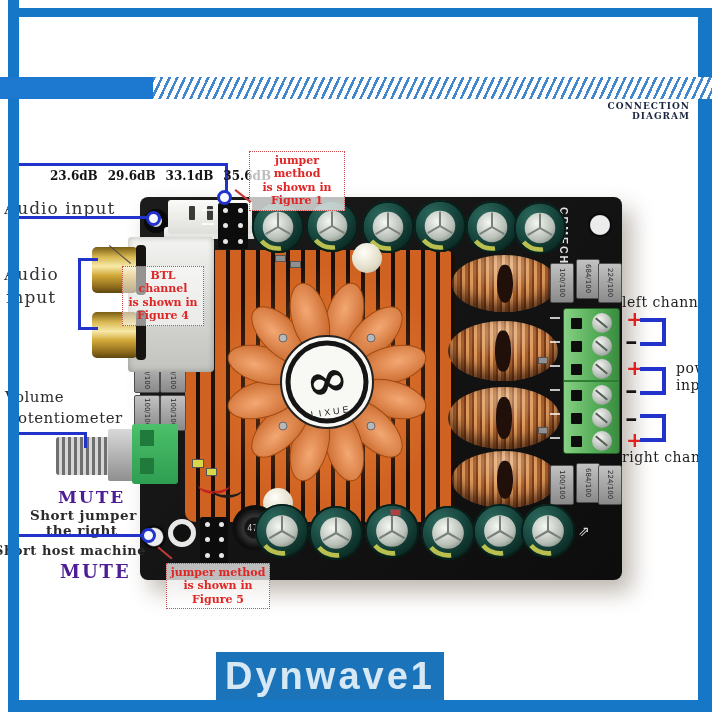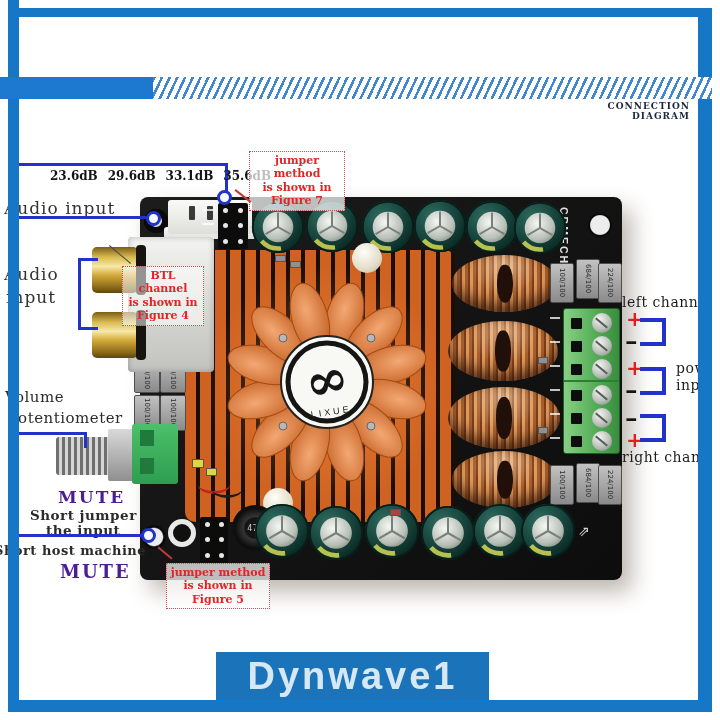--- a/index.html
+++ b/index.html
@@ -356,30 +356,30 @@
   <div class="bl" style="left:78px;top:258px;width:20px;height:3px;"></div>
   <div class="bl" style="left:78px;top:327px;width:20px;height:3px;"></div>
 
   <div class="lbl2" style="left:5px;top:388px;">Volume</div>
   <div class="lbl2" style="left:8px;top:409px;">potentiometer</div>
   <div class="bl" style="left:17px;top:432px;width:70px;height:3px;"></div>
   <div class="bl" style="left:84px;top:432px;width:3px;height:16px;"></div>
 
   <div class="red abs" style="left:58px;top:487px;font-size:17px;letter-spacing:2px;">MUTE</div>
   <div class="lbl2" style="left:30px;top:507px;font-size:13.5px;font-weight:bold;">Short jumper</div>
-  <div class="lbl2" style="left:46px;top:522px;font-size:13.5px;font-weight:bold;">the input</div>
+  <div class="lbl2" style="left:46px;top:522px;font-size:13.5px;font-weight:bold;">the right</div>
   <div class="bl" style="left:17px;top:534px;width:126px;height:3px;"></div>
   <div class="bcirc" style="left:141px;top:528px;"></div>
   <div class="lbl2" style="left:-6px;top:543px;font-size:13px;font-weight:bold;">Short host machine</div>
   <div class="red abs" style="left:60px;top:561px;font-size:18px;letter-spacing:2px;">MUTE</div>
 
   <div class="bubble" style="left:249px;top:151px;width:88px;">
     <div>jumper method</div>
     <div>is shown in</div>
-    <div>Figure 7</div>
+    <div>Figure 1</div>
   </div>
   <div class="tail" style="left:233px;top:195px;width:20px;transform:rotate(38deg);"></div>
 
   <div class="thin" style="left:106px;top:254px;width:28px;transform:rotate(40deg);"></div>
   <div class="bubble" style="left:122px;top:266px;width:74px;background:rgba(255,255,255,.55);">
     <div>BTL channel</div>
     <div>is shown in</div>
     <div>Figure 4</div>
   </div>
 
@@ -413,17 +413,17 @@
   <div class="rtxt" style="left:622px;top:449px;width:76px;">right channel</div>
 
   <div class="bar" style="left:8px;top:0;width:11px;height:712px;"></div>
   <div class="bar" style="left:8px;top:8px;width:704px;height:9px;"></div>
   <div class="bar" style="left:698px;top:8px;width:14px;height:704px;"></div>
   <div class="bar" style="left:8px;top:700px;width:704px;height:12px;"></div>
   <div class="bar" style="left:0;top:77px;width:153px;height:22px;background:#1d79cf;"></div>
   <div class="hatch" style="left:153px;top:77px;width:559px;height:22px;"></div>
   <div class="hdr" style="left:560px;top:101px;width:130px;text-align:right;">CONNECTION DIAGRAM</div>
 
-  <div class="banner" style="left:216px;top:652px;width:273px;height:48px;">
+  <div class="banner" style="left:216px;top:652px;width:228px;height:48px;">
     <span>Dynwave1</span>
   </div>
 
 </div>
 
 </body></html>

